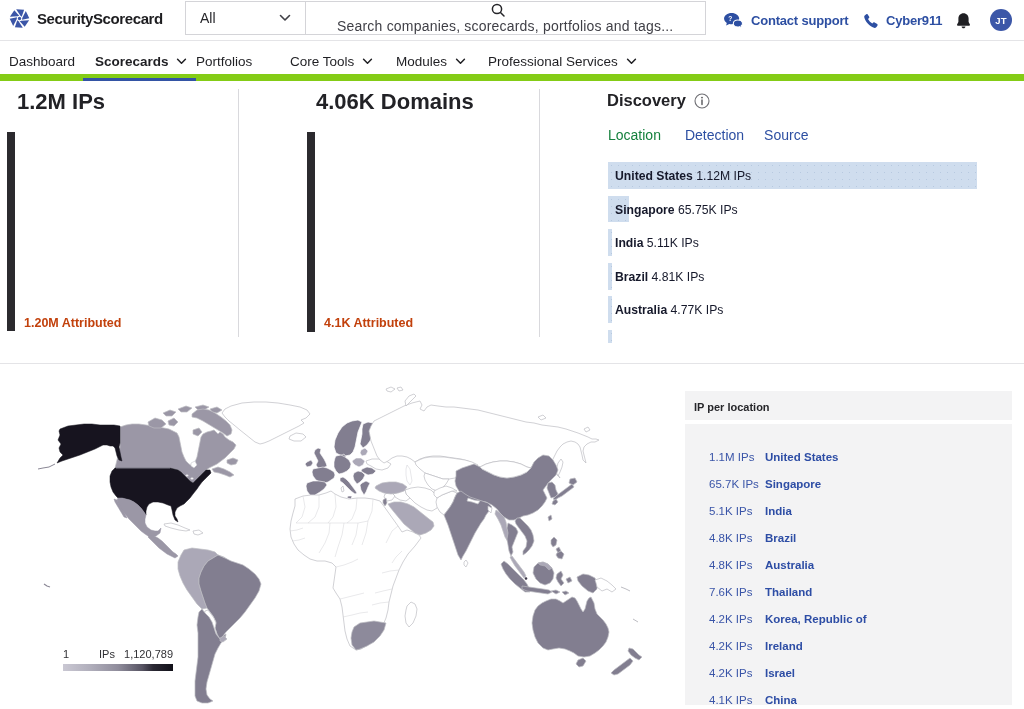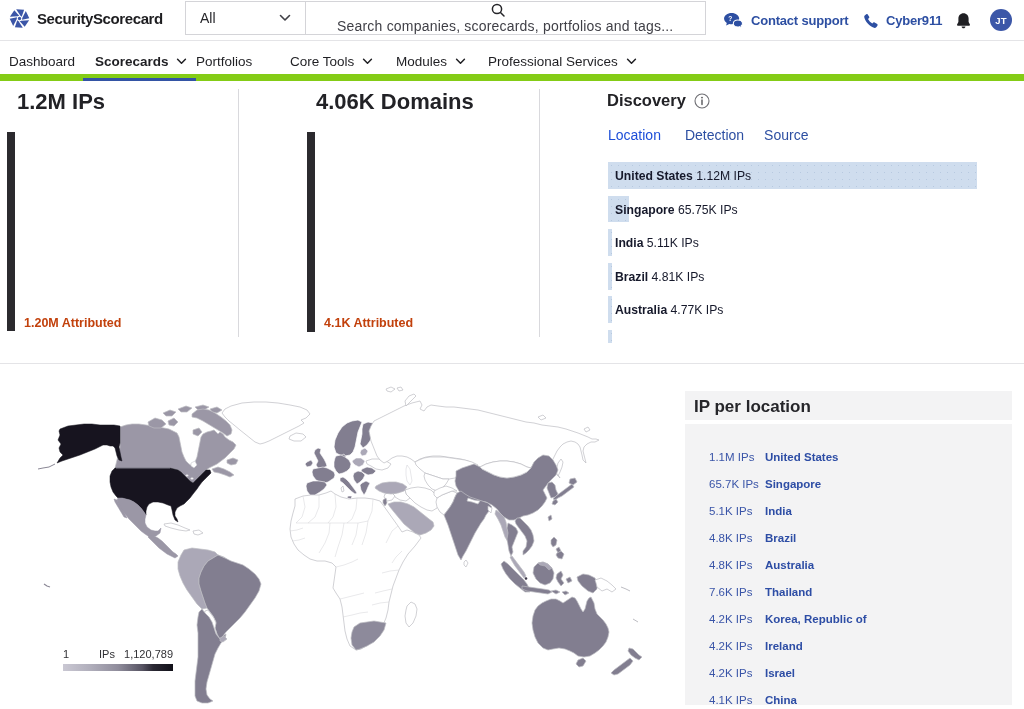--- a/index.html
+++ b/index.html
@@ -29,31 +29,31 @@
 
 .stats { position:absolute; top:81px; left:0; width:1024px; height:283px; background:#fff; border-bottom:1px solid #e4e4e7; }
 .vdiv { position:absolute; top:8px; height:248px; width:1px; background:#d9d9dd; }
 .stat-title { position:absolute; font-size:22px; font-weight:700; color:#222226;margin-left:9px; }
 .stat-bar { position:absolute; width:8px; background:#2b2a2e; }
 .stat-label { position:absolute; font-size:12.5px; font-weight:700; color:#c2410c; }
 
 
 .disc-title { position:absolute; left:607px; top:10px; font-size:16.5px; font-weight:700; color:#222226; display:flex; align-items:center;}
 .tabs { position:absolute; left:608px; top:46px; display:flex; font-size:14px; }
-.tab-active { color:#1d4ed8; }
+.tab-active { color:#15803d; }
 .tab-link { color:#2d4fa2; font-weight:500; }
 .dbar { position:absolute; left:608px; background-color:#cfddee; background-image:radial-gradient(#b7c9e0 0.8px, rgba(0,0,0,0) 0.9px); background-size:7px 7px; }
 .dbar-txt { position:absolute; left:615px; font-size:12.2px; color:#16192b; white-space:nowrap; }
 .dbar-txt b { font-weight:700; }
 
 
 .mapsec { position:absolute; top:365px; left:0; width:1024px; height:344px; background:#fff; }
 .legend-lbls { position:absolute; left:63px; top:283px; width:110px; height:12px; font-size:11px; color:#303034; }
 .panel { position:absolute; left:685px; top:26px; width:327px; }
-.panel-h { height:29px; background:#f3f3f4; display:flex; align-items:center; padding:3px 0 0 9px; font-size:17px; font-weight:700; color:#26262a; }
+.panel-h { height:29px; background:#f3f3f4; display:flex; align-items:center; padding:3px 0 0 9px; font-size:11px; font-weight:700; color:#26262a; }
 .panel-b { margin-top:4px; background:#f3f3f4; height:281px; overflow:hidden; padding-top:19px; }
 .prow { height:27px; display:flex; align-items:center; }
 .prow .v { width:55px; margin-left:24px; font-size:11.5px; color:#3a55a8; font-weight:500; }
 .prow .c { font-size:11.5px; color:#2d4da5; font-weight:700; margin-left:1px; }
 </style>
 </head>
 <body>
 <div class="page">
 
   <div class="hdr">

